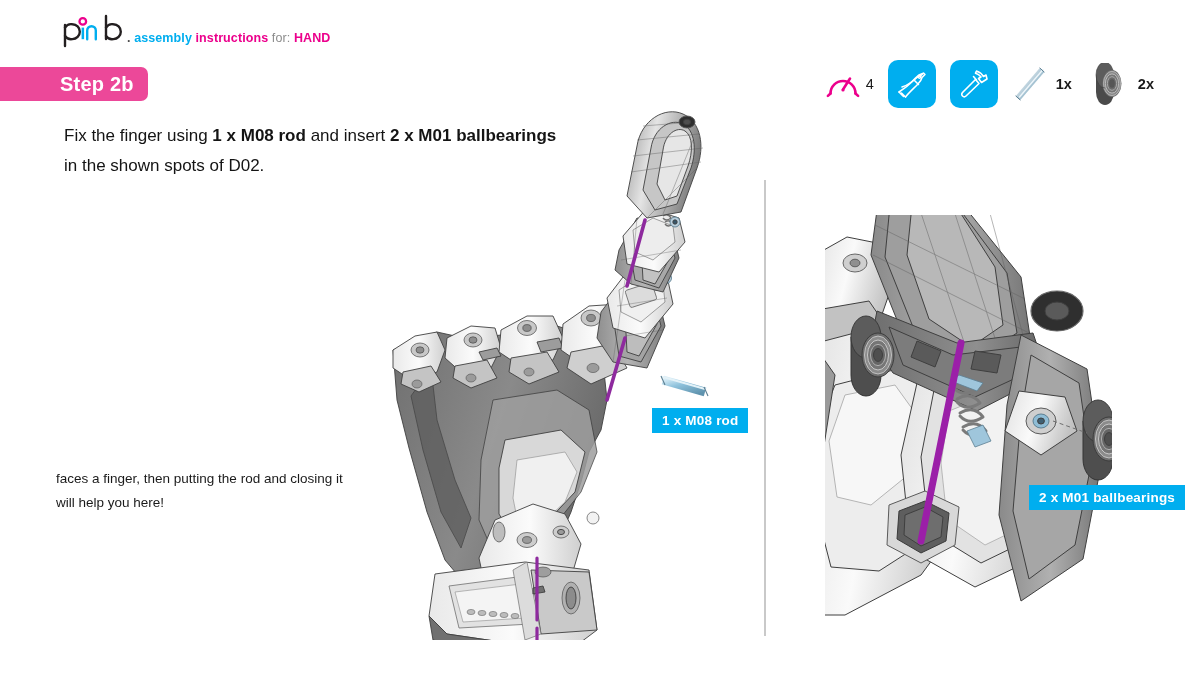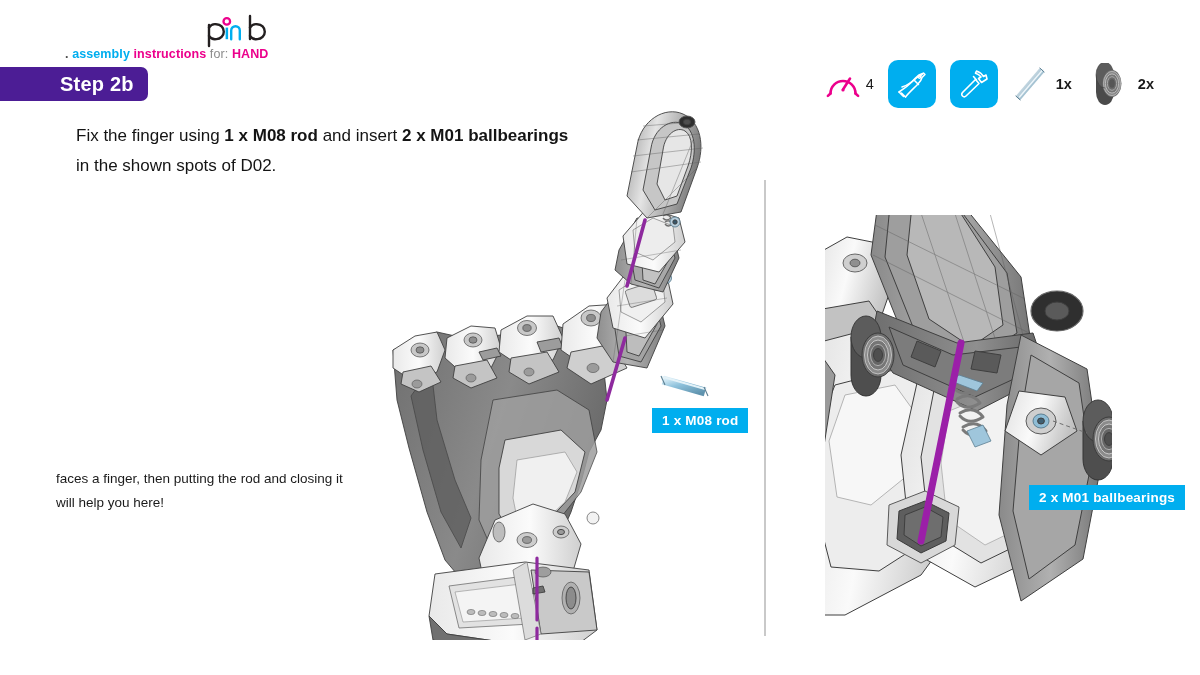--- a/index.html
+++ b/index.html
@@ -23,21 +23,20 @@
     left: 0; top: 0;
     width: 1200px;
     height: 62px;
   }
   .logo-block {
     position: absolute;
     left: 62px;
     top: 14px;
     display: flex;
     align-items: flex-end;
-    flex-direction: column;
   }
   .logo-mark { display: block; }
   .logo-tagline {
     font-size: 12.5px;
     line-height: 1;
     padding-bottom: 4px;
     margin-left: 3px;
     white-space: nowrap;
     letter-spacing: .1px;
   }
@@ -47,21 +46,21 @@
   .tag-gray  { color: #8c8c8c; font-weight: 400; }
   .tag-hand  { color: #EC008C; font-weight: 700; }
 
   
   .step-badge {
     position: absolute;
     left: 0;
     top: 67px;
     width: 148px;
     height: 34px;
-    background: #4c1d95;
+    background: #ec4899;
     border-top-right-radius: 7px;
     border-bottom-right-radius: 7px;
     display: flex;
     align-items: center;
   }
   .step-badge span {
     color: #ffffff;
     font-size: 20px;
     font-weight: 600;
     padding-left: 60px;
@@ -88,21 +87,21 @@
   .tool-tile {
     width: 48px; height: 48px;
     background: #00AEEF;
     border-radius: 10px;
     display: flex; align-items: center; justify-content: center;
   }
 
   
   .instruction {
     position: absolute;
-    left: 76px;
+    left: 64px;
     top: 104px;
     width: 640px;
     font-size: 17px;
     line-height: 30px;
     color: #141414;
   }
   .instruction b { font-weight: 700; }
 
   
   .note {

